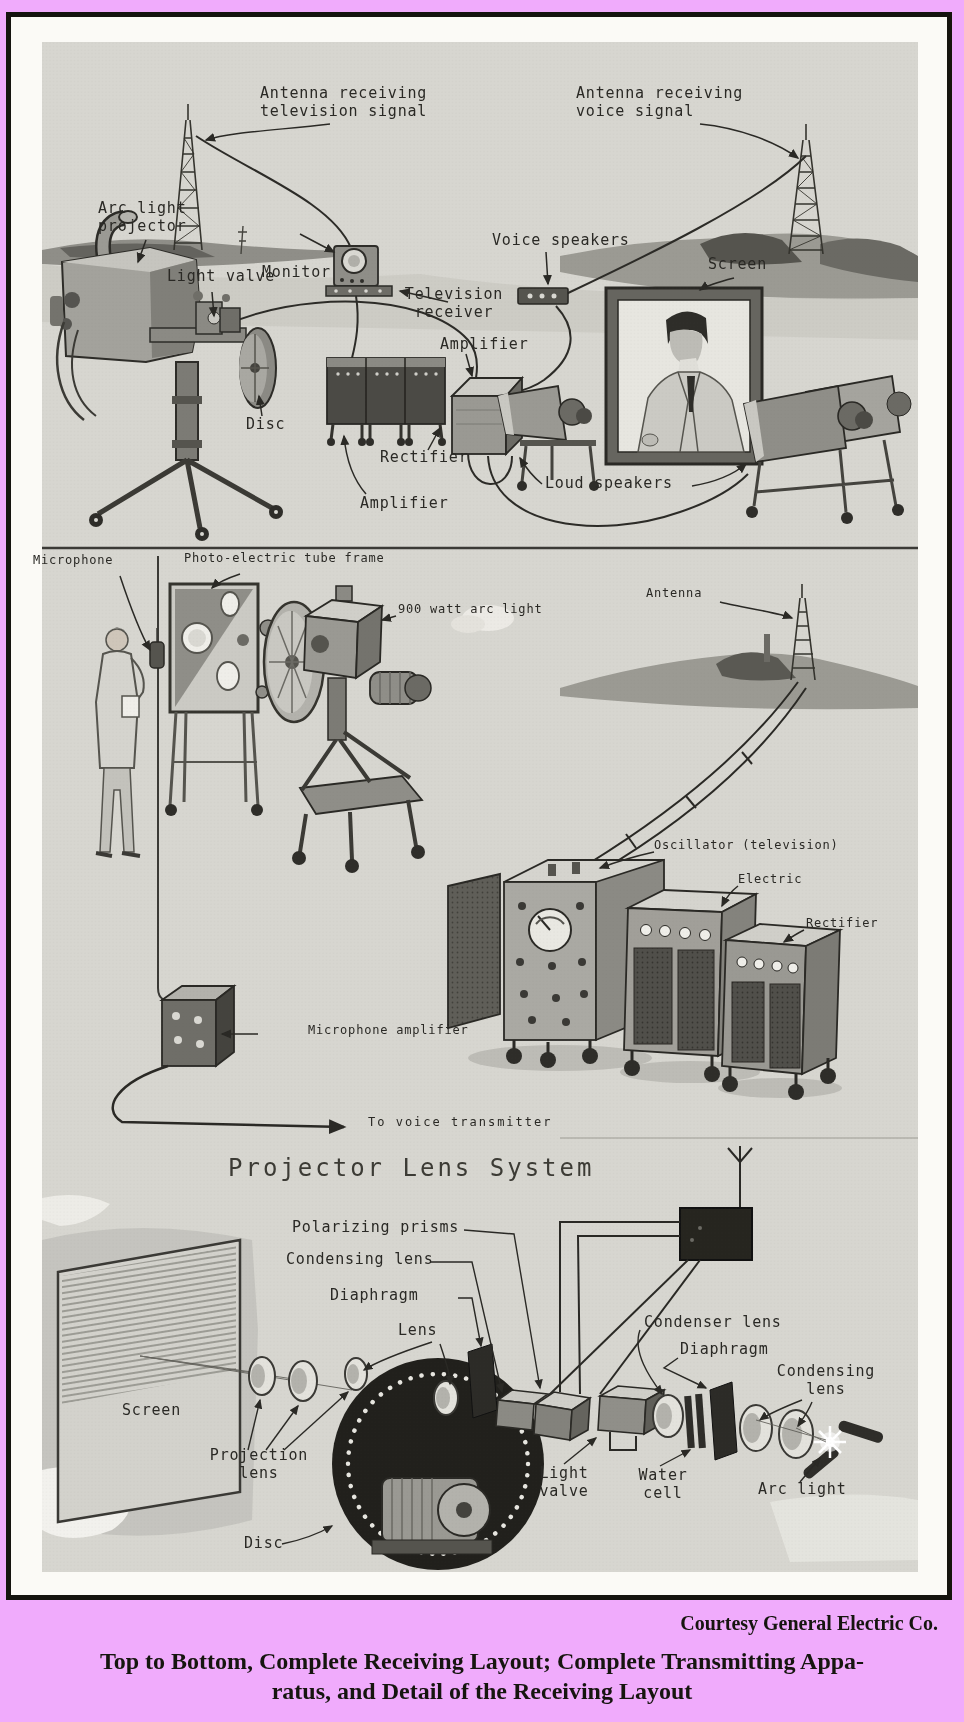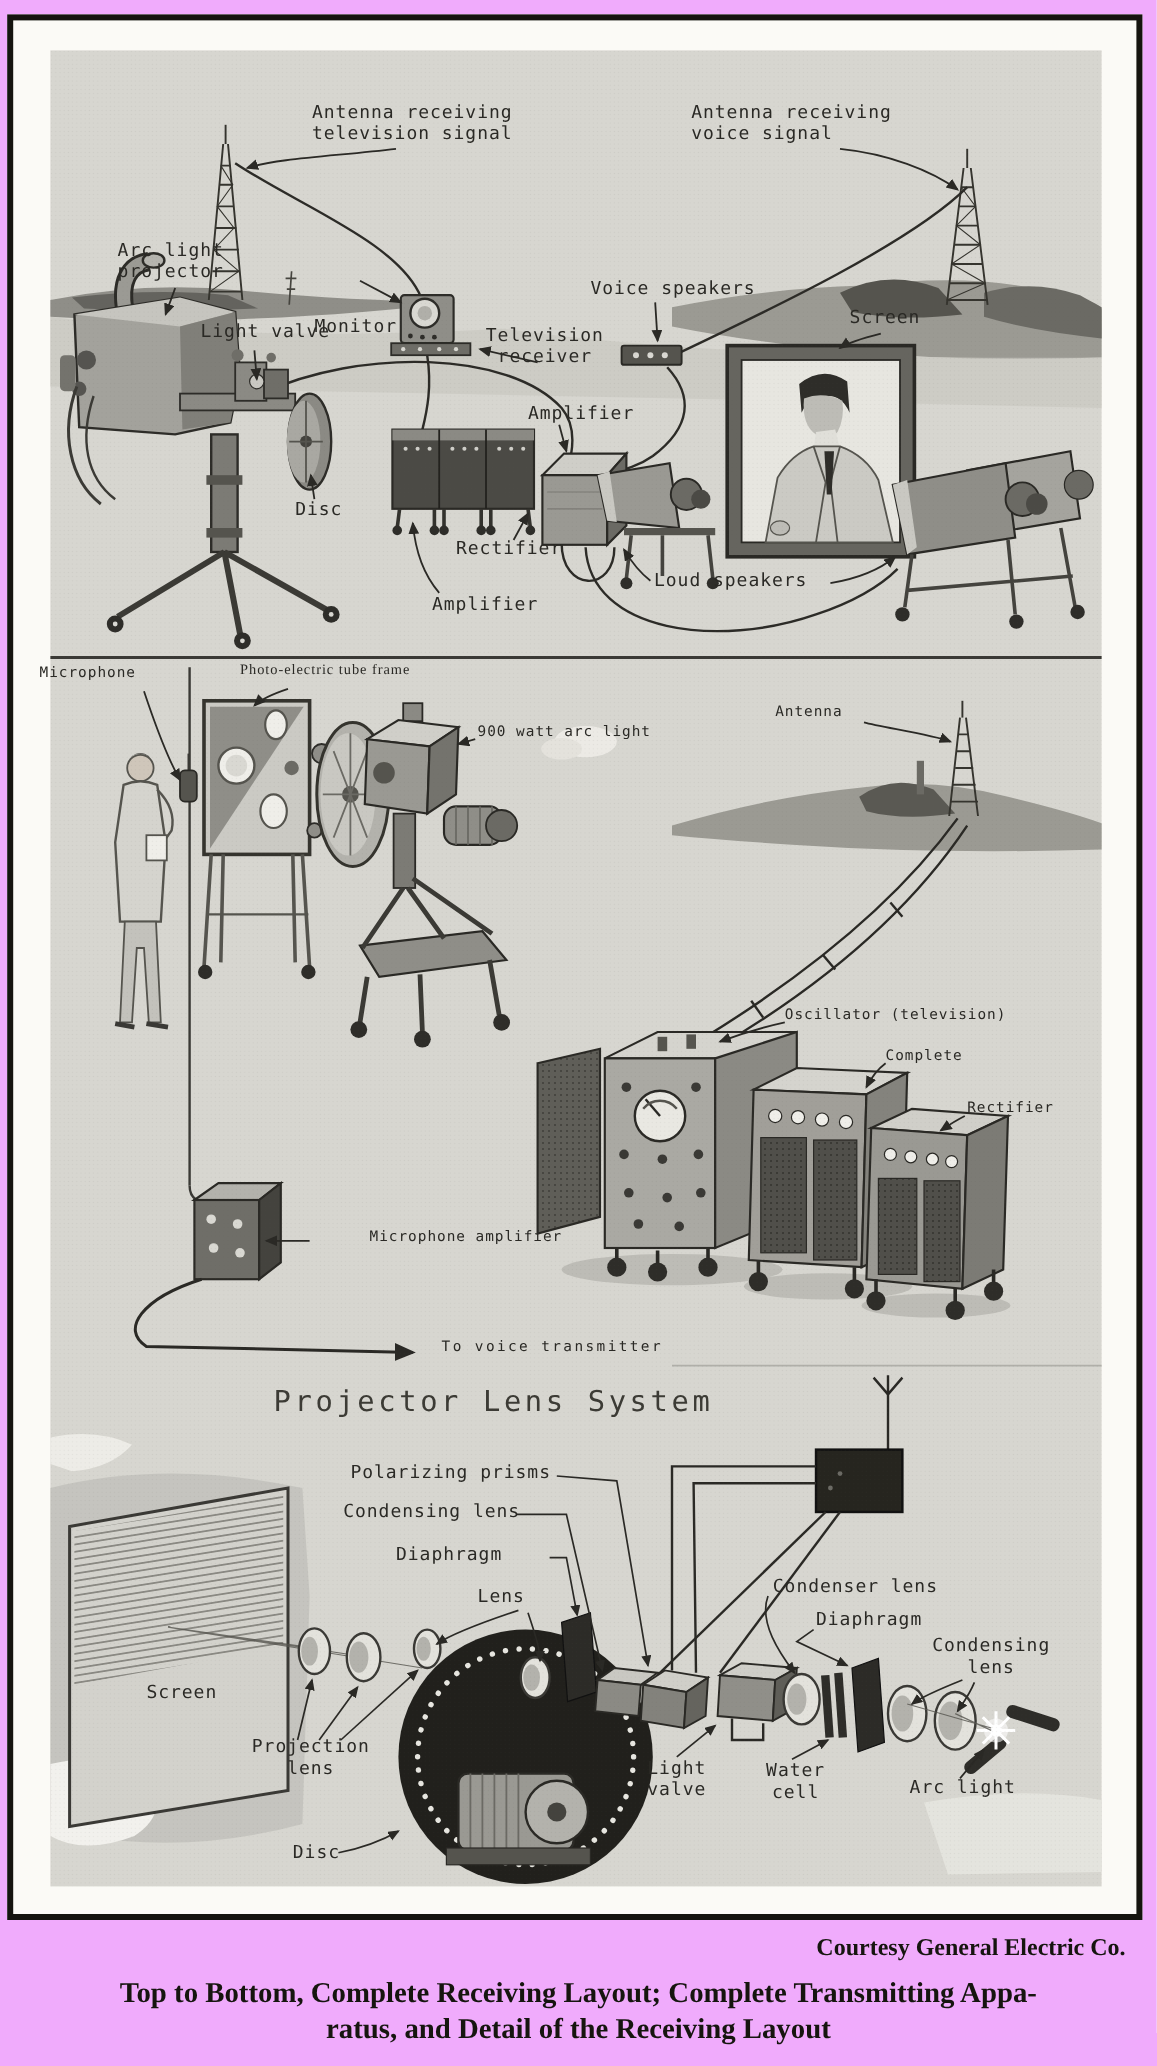--- a/index.html
+++ b/index.html
@@ -503,36 +503,36 @@
   </svg>
 
   <div class="lbl" style="left:260px;top:85px;">Antenna receiving
 television signal</div>
   <div class="lbl" style="left:576px;top:85px;">Antenna receiving
 voice signal</div>
   <div class="lbl" style="left:98px;top:200px;">Arc light
 projector</div>
   <div class="lbl" style="left:262px;top:220px;margin-top:44px;">Monitor</div>
   <div class="lbl" style="left:167px;top:268px;">Light valve</div>
-  <div class="lbl c" style="left:398px;top:271px;width:112px;text-align:center;">Television
+  <div class="lbl c" style="left:398px;top:286px;width:112px;text-align:center;">Television
 receiver</div>
   <div class="lbl" style="left:492px;top:232px;">Voice speakers</div>
   <div class="lbl" style="left:440px;top:336px;">Amplifier</div>
   <div class="lbl" style="left:708px;top:256px;">Screen</div>
   <div class="lbl" style="left:246px;top:416px;">Disc</div>
   <div class="lbl" style="left:380px;top:449px;">Rectifier</div>
   <div class="lbl" style="left:360px;top:495px;">Amplifier</div>
   <div class="lbl" style="left:545px;top:475px;">Loud speakers</div>
 
   <div class="lbl lg" style="left:33px;top:553px;">Microphone</div>
-  <div class="lbl lg" style="left:200px;top:551px;font-family:Liberation Serif, serif;">Photo-electric tube frame</div>
+  <div class="lbl lg" style="left:184px;top:551px;">Photo-electric tube frame</div>
   <div class="lbl lg" style="left:398px;top:602px;">900 watt arc light</div>
   <div class="lbl lg" style="left:646px;top:586px;">Antenna</div>
   <div class="lbl lg" style="left:654px;top:838px;">Oscillator (television)</div>
-  <div class="lbl lg" style="left:738px;top:872px;">Complete</div>
+  <div class="lbl lg" style="left:738px;top:872px;">Electric</div>
   <div class="lbl lg" style="left:806px;top:916px;">Rectifier</div>
   <div class="lbl lg" style="left:262px;top:1023px;padding-left:46px;">Microphone amplifier</div>
   <div class="lbl lg" style="left:368px;top:1115px;letter-spacing:2px;">To voice transmitter</div>
 
   <div class="lbl title" style="left:228px;top:1154px;">Projector Lens System</div>
   <div class="lbl" style="left:292px;top:1219px;">Polarizing prisms</div>
   <div class="lbl" style="left:286px;top:1251px;">Condensing lens</div>
   <div class="lbl" style="left:330px;top:1287px;">Diaphragm</div>
   <div class="lbl" style="left:398px;top:1322px;">Lens</div>
   <div class="lbl" style="left:644px;top:1314px;">Condenser lens</div>

